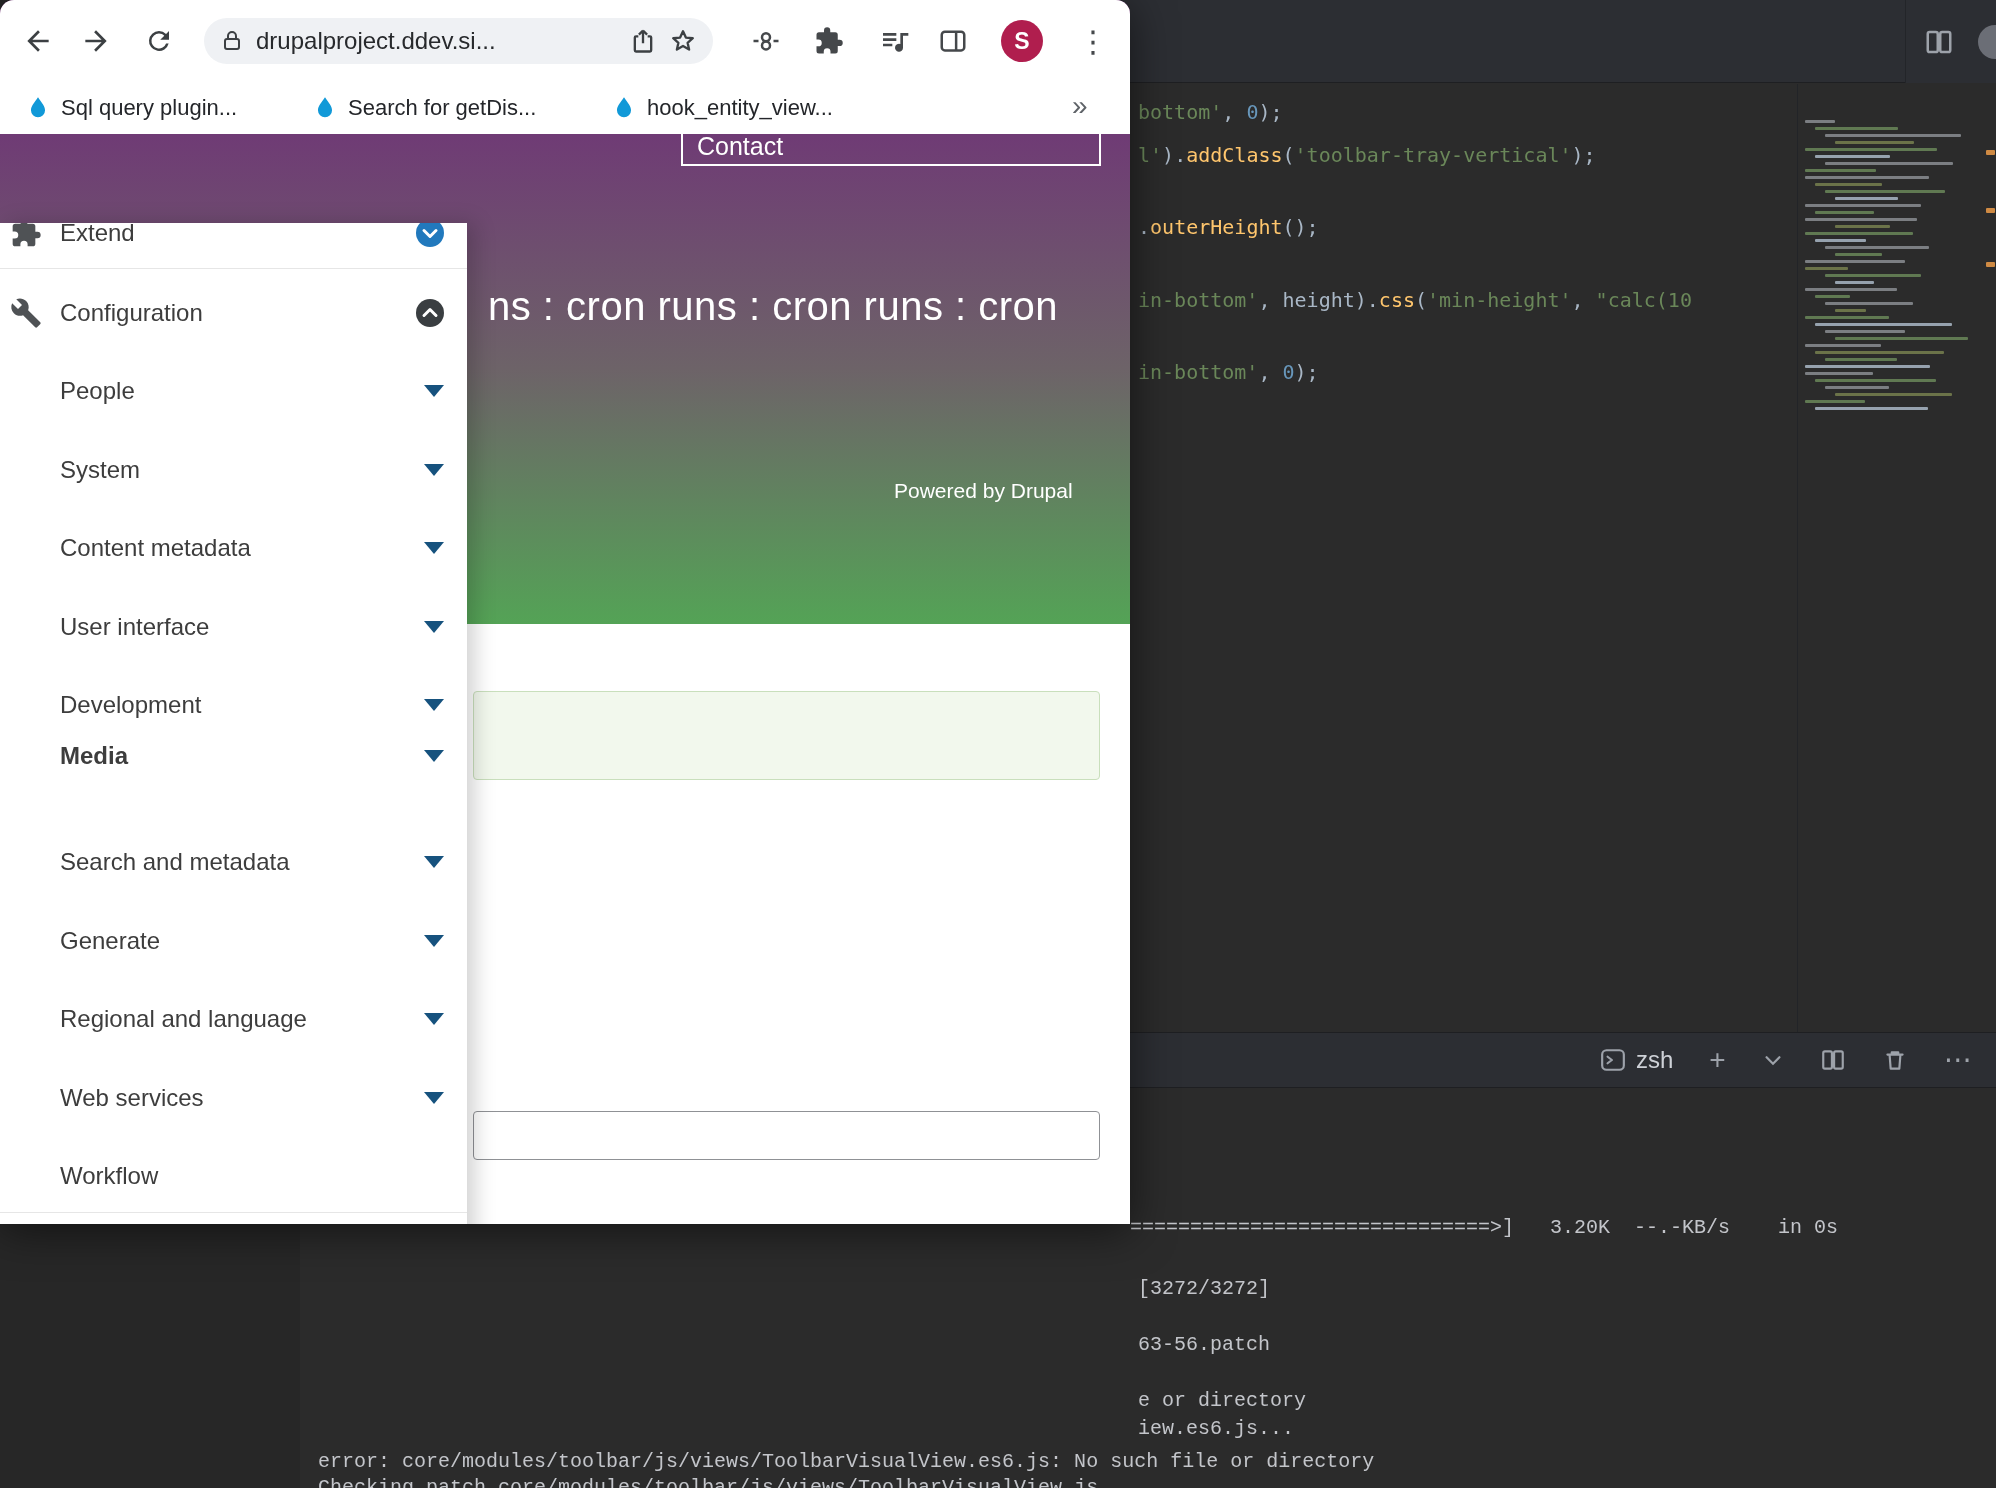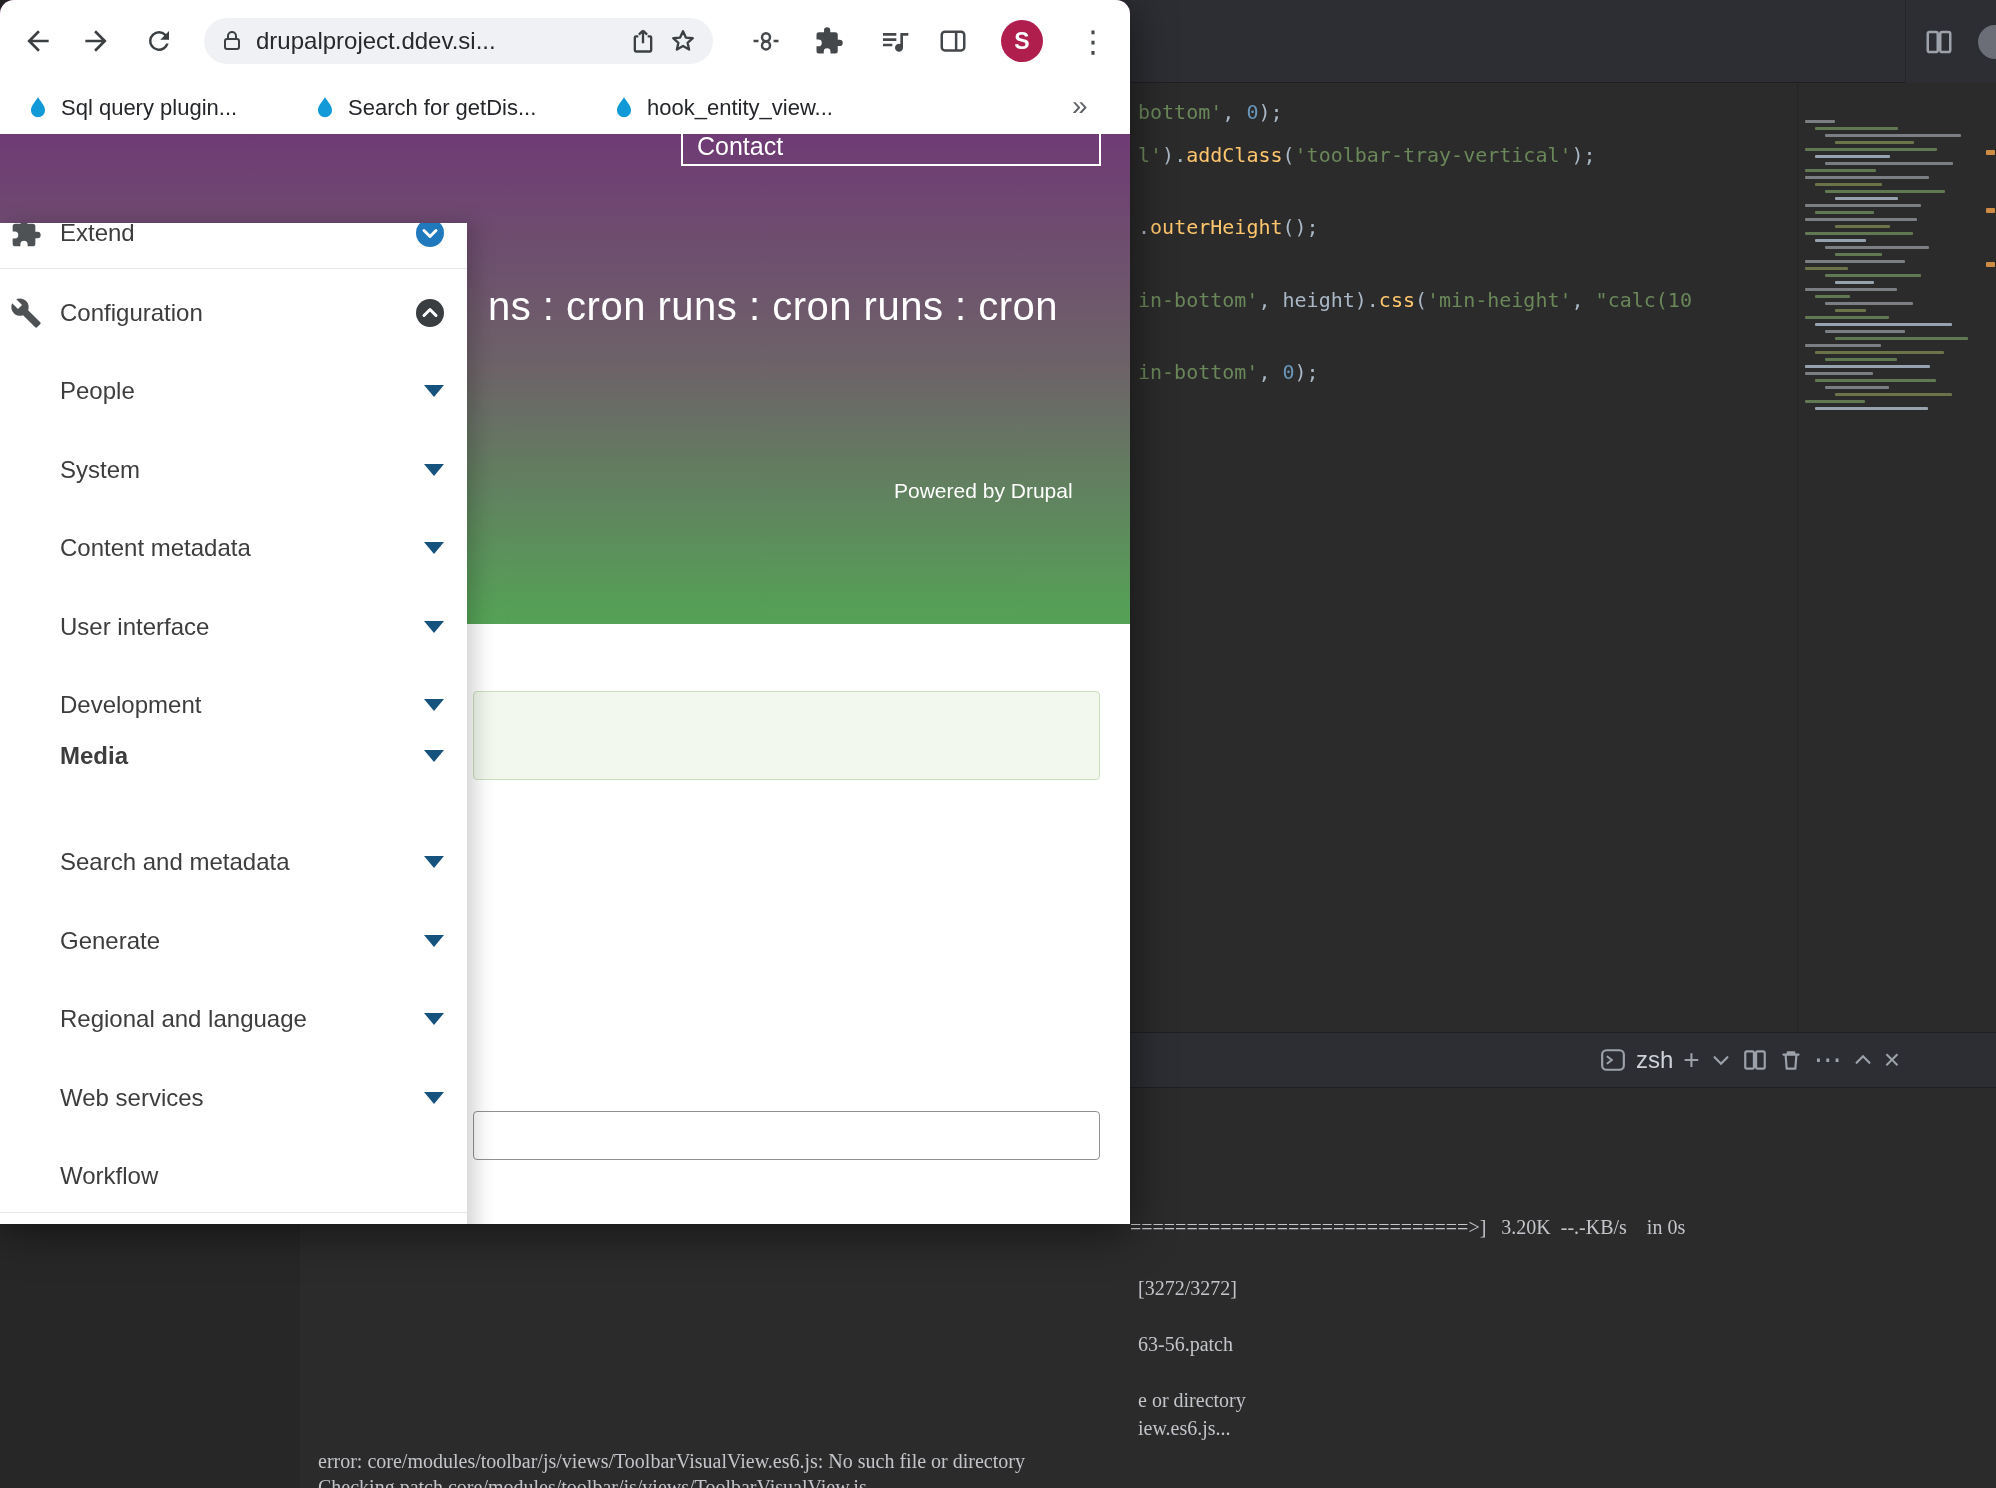--- a/index.html
+++ b/index.html
@@ -15,24 +15,24 @@
   .tab-ico{display:flex;align-items:center}
   #tab-actions{position:absolute;right:0;top:0;height:83px;display:flex;align-items:center;gap:24px;padding-left:18px;border-left:1px solid #232529;background:#2c2e33}
   .half-avatar{width:34px;height:34px;border-radius:50%;background:#6b6e76;margin-right:-16px;flex:none}
   #code-bg{position:absolute;left:0;top:84px;right:0;height:948px;background:#2b2b2b}
   .codeline{position:absolute;font-family:"DejaVu Sans Mono","Liberation Mono",monospace;font-size:20px;white-space:pre;z-index:1}
   .c-string{color:#6a8759}.c-plain{color:#a9b7c6}.c-method{color:#ffc66d}.c-number{color:#6897bb}
   #mm-sep{position:absolute;left:1497px;top:84px;width:1px;height:948px;background:#222428}
   #minimap{position:absolute;left:1505px;top:120px;width:176px;height:300px}
   .mm-bar{position:absolute;height:3px;border-radius:1px;opacity:.85}
   .err-stripe{position:absolute;left:1686px;width:9px;height:5px;background:#cf8a43;border-radius:1px}
-  #term-header{position:absolute;left:0;top:1032px;right:0;height:56px;background:#2c2e33;border-top:1px solid #1e1f22;border-bottom:1px solid #1e1f22;display:flex;align-items:center;gap:10px;padding-left:1300px;color:#9da2aa;z-index:1}
+  #term-header{position:absolute;left:0;top:1032px;right:0;height:56px;background:#2c2e33;border-top:1px solid #1e1f22;border-bottom:1px solid #1e1f22;display:flex;align-items:center;gap:36px;padding-left:1300px;color:#9da2aa;z-index:1}
   #term-tab{display:flex;align-items:center;gap:10px;color:#ced1d7;font-size:24px}
   .th-btn{font-size:28px;line-height:1;color:#9da2aa;display:flex;align-items:center}
-  .termline{position:absolute;font-family:Liberation Serif, serif;font-size:20px;color:#c3c5ca;white-space:pre;z-index:1}
+  .termline{position:absolute;font-family:Liberation Mono, monospace;font-size:20px;color:#c3c5ca;white-space:pre;z-index:1}
 
   
   #browser{position:absolute;left:0;top:0;width:1130px;height:1224px;background:#701a75;border-radius:14px 14px 0 0;overflow:hidden;box-shadow:0 6px 44px rgba(0,0,0,.55);z-index:5}
   #btoolbar{position:absolute;left:0;top:0;width:100%;height:82px;background:#fff}
   .tb-ico{position:absolute;top:50%;transform:translateY(-50%);display:flex;align-items:center}
   #url-pill{position:absolute;left:204px;top:18px;width:509px;height:46px;border-radius:23px;background:#eff1f4;display:flex;align-items:center;padding:0 16px;gap:12px}
   #url-text{font-size:24px;color:#27292c;white-space:nowrap}
   .pill-spacer{flex:1}
   #avatar{position:absolute;left:1001px;top:20px;width:42px;height:42px;border-radius:50%;background:#b01e4e;color:#fff;font-size:23px;font-weight:bold;display:flex;align-items:center;justify-content:center}
   #menu-dots{position:absolute;left:1078px;top:50%;transform:translateY(-50%);font-size:30px;color:#45484b}

